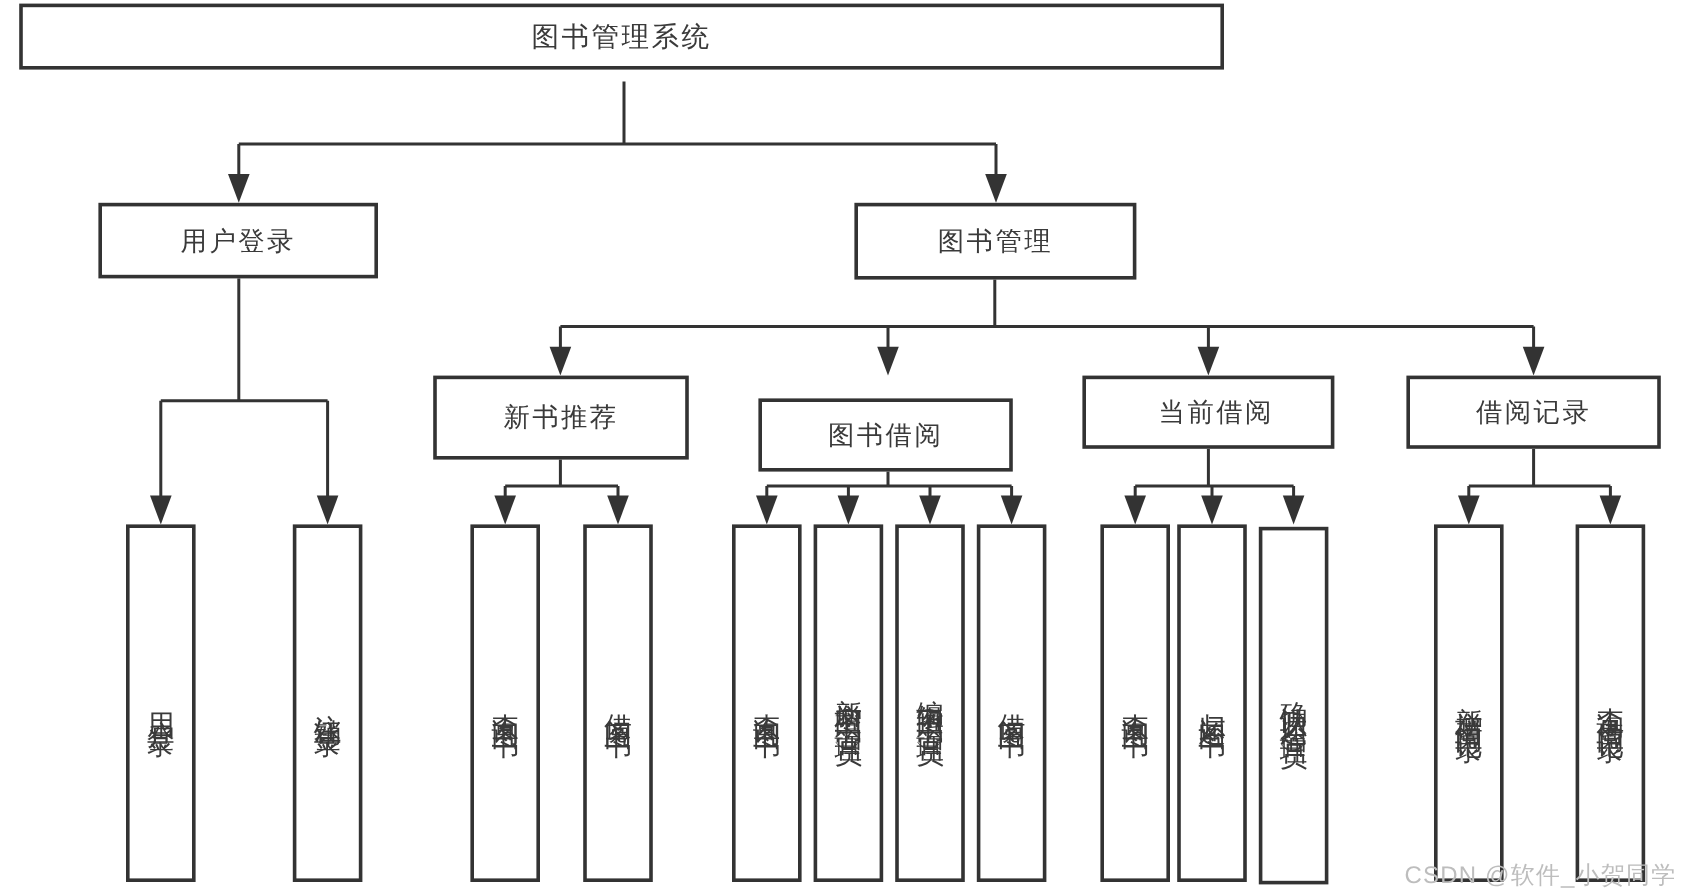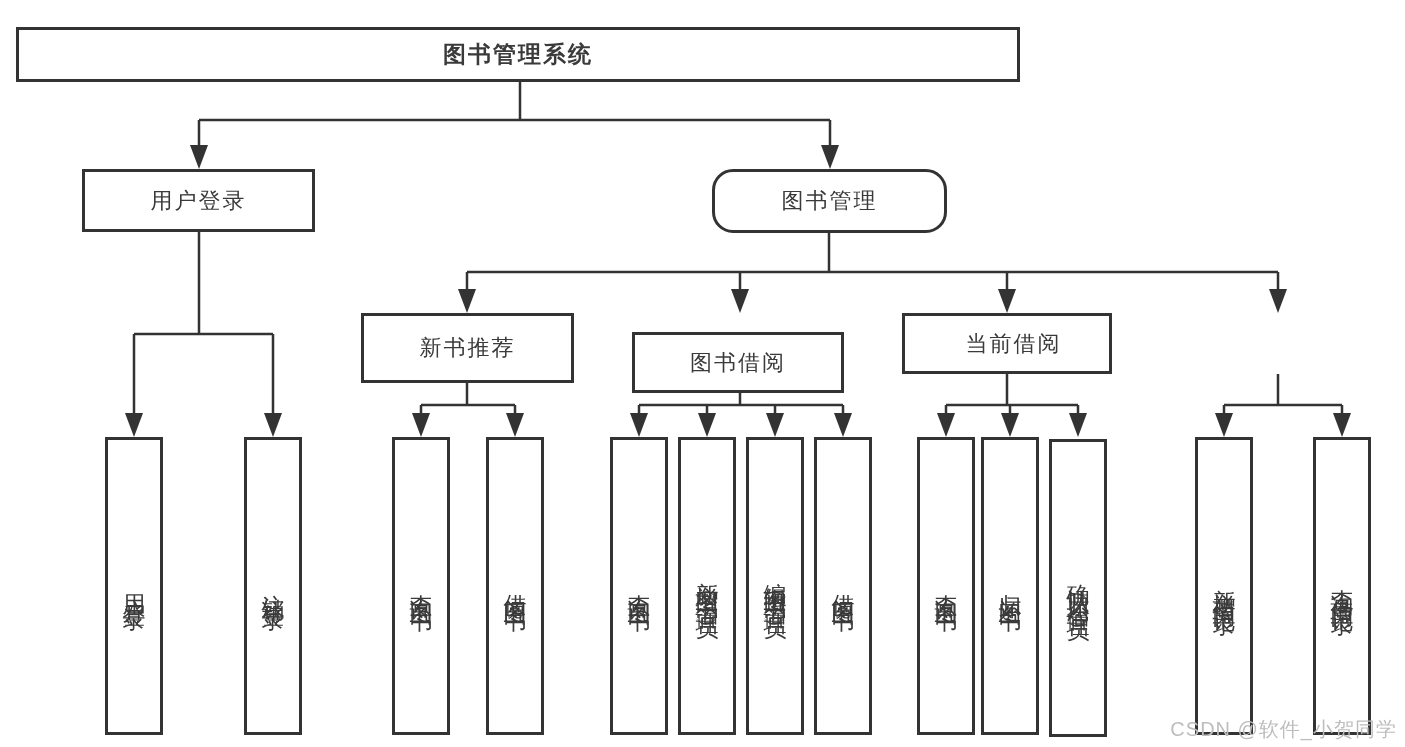--- a/index.html
+++ b/index.html
@@ -102,28 +102,29 @@
       <path class="ah" d="M1069 413 h18 l-9 24 z"></path>
     </g>
 
     <g>
       <path class="ln" d="M1278 374 V405 M1224 405 H1342 M1224 405 V416 M1342 405 V416"></path>
       <path class="ah" d="M1215 413 h18 l-9 24 z"></path>
       <path class="ah" d="M1333 413 h18 l-9 24 z"></path>
     </g>
   </svg>
 
-  <div class="box root-box" style="left:16px;top:27px;width:1004px;height:55px;font-weight:bold;">图书管理系统</div>
+  <div class="box root-box" style="left:16px;top:3px;width:1004px;height:55px;">图书管理系统</div>
 
   <div class="box h-box" style="left:82px;top:169px;width:233px;height:63px;">用户登录</div>
-  <div class="box h-box" style="left:712px;top:169px;width:235px;height:64px;border-radius:21px;">图书管理</div>
+  <div class="box h-box" style="left:712px;top:169px;width:235px;height:64px;">图书管理</div>
 
   <div class="box h-box" style="left:361px;top:313px;width:213px;height:70px;">新书推荐</div>
   <div class="box h-box" style="left:632px;top:332px;width:212px;height:61px;">图书借阅</div>
   <div class="box h-box" style="left:902px;top:313px;width:210px;height:61px;padding-left:13px;">当前借阅</div>
+  <div class="box h-box" style="left:1172px;top:313px;width:212px;height:61px;">借阅记录</div>
 
   <div class="box leaf" style="left:105px;">用户登录</div>
   <div class="box leaf" style="left:244px;">注销登录</div>
 
   <div class="box leaf" style="left:392px;">查询图书</div>
   <div class="box leaf" style="left:486px;">借阅图书</div>
 
   <div class="box leaf" style="left:610px;">查询图书</div>
   <div class="box leaf" style="left:678px;">新增图书（管理员）</div>
   <div class="box leaf" style="left:746px;">编辑图书（管理员）</div>

